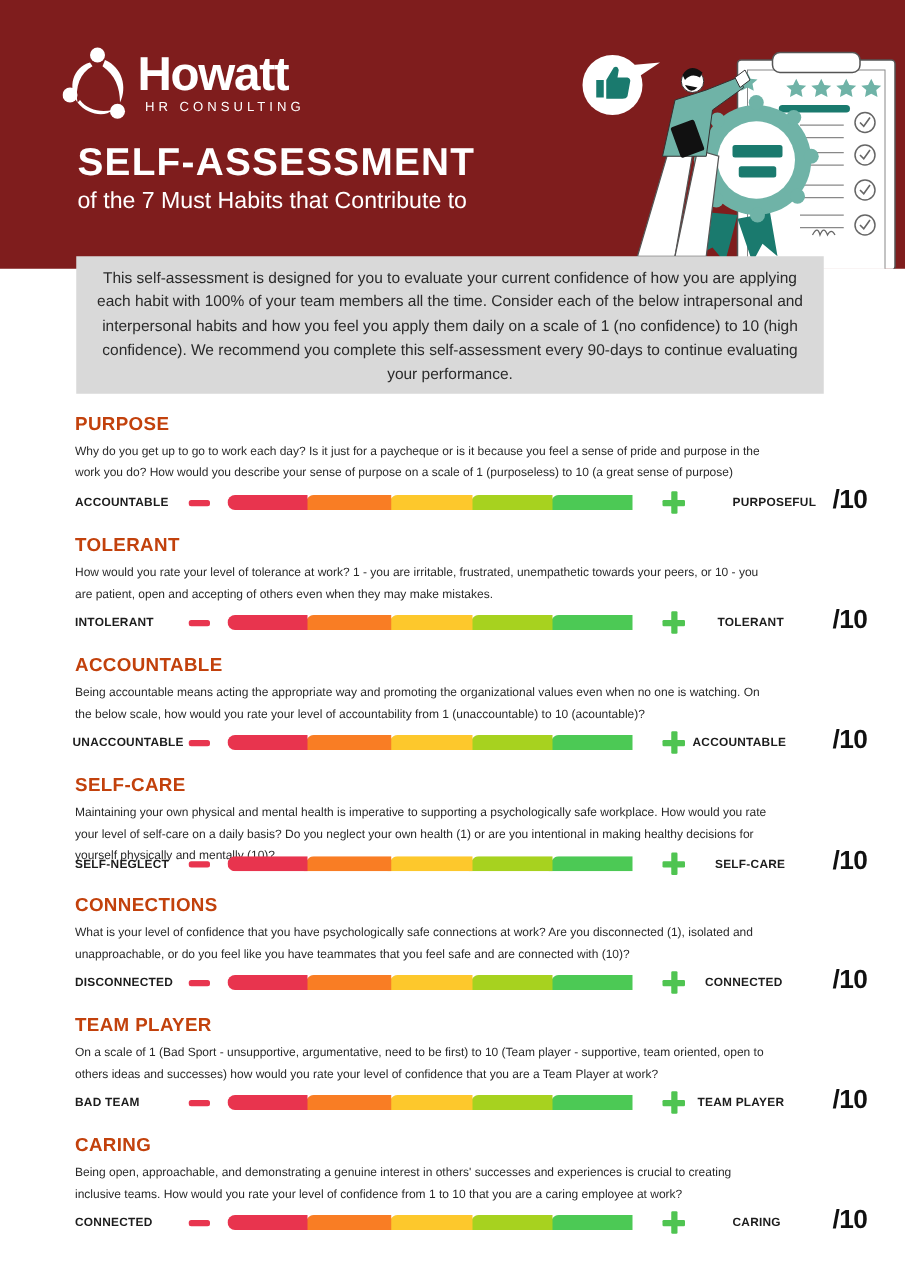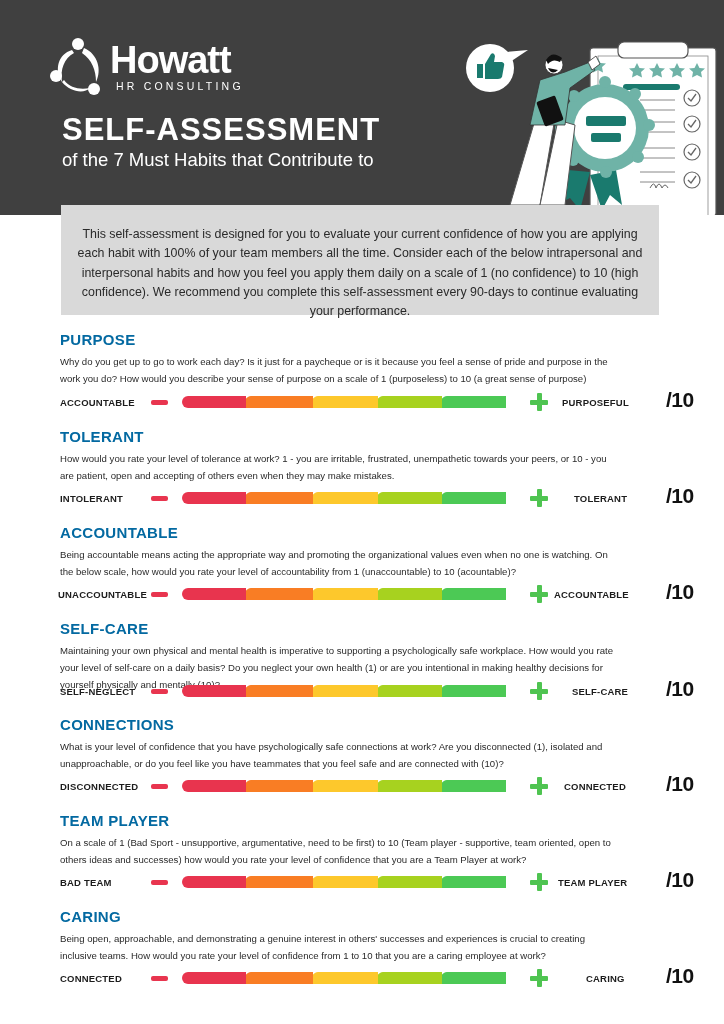--- a/index.html
+++ b/index.html
@@ -1,36 +1,36 @@
 <!DOCTYPE html>
 <html><head>
 <meta charset="utf-8">
 <style>
   * { box-sizing: border-box; margin: 0; padding: 0; }
   html, body { width: 724px; height: 1024px; background: #ffffff; overflow: hidden; }
   body { position: relative; font-family: "Liberation Sans", "DejaVu Sans", sans-serif; color: #1c1c1c; }
 
   
-  .header { position: absolute; left: 0; top: 0; width: 724px; height: 215px; background: #404040; }
+  .header { position: absolute; left: 0; top: 0; width: 724px; height: 215px; background: #7f1d1d; }
   .logo { position: absolute; left: 50px; top: 36px; width: 210px; height: 60px; }
   .logo-mark { position: absolute; left: 0; top: 0; width: 62px; height: 60px; }
   .logo-word { position: absolute; left: 60px; top: 4px; font-size: 38px; font-weight: 700; color: #ffffff; letter-spacing: -1px; line-height: 40px; }
   .logo-sub { position: absolute; left: 66px; top: 44px; font-size: 10.5px; color: #ffffff; letter-spacing: 3.2px; line-height: 12px; }
 
   .title { position: absolute; left: 62px; top: 113px; font-size: 31px; font-weight: 700; color: #ffffff; letter-spacing: 1px; line-height: 34px; }
   .subtitle { position: absolute; left: 62px; top: 148px; width: 400px; font-size: 18.5px; color: #ffffff; line-height: 24px; }
 
   .illustration { position: absolute; left: 440px; top: 0; width: 284px; height: 215px; }
 
   
-  .intro { position: absolute; left: 61px; top: 205px; width: 598px; height: 110px; background: #d9d9d9; padding: 20px 12px 0 12px; text-align: center; font-size: 12.4px; line-height: 19.3px; color: #2a2a2a; }
+  .intro { position: absolute; left: 61px; top: 205px; width: 598px; height: 110px; background: #d9d9d9; padding: 8px 12px 0 12px; text-align: center; font-size: 12.4px; line-height: 19.3px; color: #2a2a2a; }
 
   
   .section { position: absolute; left: 0; width: 724px; }
-  .sec-title { position: absolute; left: 60px; font-size: 15px; font-weight: 700; color: #0369a1; letter-spacing: 0.3px; }
+  .sec-title { position: absolute; left: 60px; font-size: 15px; font-weight: 700; color: #c2410c; letter-spacing: 0.3px; }
   .sec-desc { position: absolute; left: 60px; width: 560px; font-size: 9.6px; line-height: 17px; color: #2a2a2a; }
   .row { position: absolute; left: 0; width: 724px; height: 24px; }
   .lab-left { position: absolute; left: 60px; top: 6px; font-size: 9.5px; font-weight: 700; color: #1c1c1c; letter-spacing: 0.2px; }
   .lab-right { position: absolute; top: 6px; font-size: 9.5px; font-weight: 700; color: #1c1c1c; letter-spacing: 0.2px; }
   .minus { position: absolute; left: 151px; top: 9px; width: 17px; height: 5px; border-radius: 2px; background: #e8354f; }
   .bar { position: absolute; left: 182px; top: 5px; width: 336px; height: 12px; border-radius: 6px; overflow: hidden; display: flex; }
   .seg { height: 100%; position: relative; }
   .plus { position: absolute; left: 530px; top: 2px; width: 18px; height: 18px; }
   .plus::before { content: ""; position: absolute; left: 6.5px; top: 0; width: 5px; height: 18px; background: #4fc451; border-radius: 1px; }
   .plus::after { content: ""; position: absolute; left: 0; top: 6.5px; width: 18px; height: 5px; background: #4fc451; border-radius: 1px; }
@@ -142,21 +142,21 @@
         <span class="lab-left" style="left:60px">ACCOUNTABLE</span>
         <span class="minus"></span>
         <div class="bar">
           <div class="seg" style="width: 19%; background: rgb(232, 52, 78); border-top-right-radius: 0px; margin-left: 0px; z-index: 5;"></div>
           <div class="seg" style="width: 21%; background: rgb(249, 125, 36); border-top-right-radius: 0px; border-top-left-radius: 8px 12px; margin-left: -3px; z-index: 4;"></div>
           <div class="seg" style="width: 20%; background: rgb(253, 200, 44); border-top-right-radius: 0px; border-top-left-radius: 8px 12px; margin-left: -3px; z-index: 3;"></div>
           <div class="seg" style="width: 20%; background: rgb(167, 210, 31); border-top-right-radius: 0px; border-top-left-radius: 8px 12px; margin-left: -3px; z-index: 2;"></div>
           <div class="seg" style="width: 20%; background: rgb(76, 201, 85); border-top-left-radius: 8px 12px; margin-left: -3px; z-index: 1;"></div>
         </div>
         <span class="plus"></span>
-        <span class="lab-right" style="left:562px">PURPOSEFUL</span>
+        <span class="lab-right" style="left:586px">PURPOSEFUL</span>
         <span class="score">/10</span>
       </div>
     </div>
     <div class="section" style="top: 0px;">
       <div class="sec-title" style="top:428px">TOLERANT</div>
       <div class="sec-desc" style="top:450px">How would you rate your level of tolerance at work? 1 - you are irritable, frustrated, unempathetic towards your peers, or 10 - you are patient, open and accepting of others even when they may make mistakes.</div>
       <div class="row" style="top:487px">
         <span class="lab-left" style="left:60px">INTOLERANT</span>
         <span class="minus"></span>
         <div class="bar">

